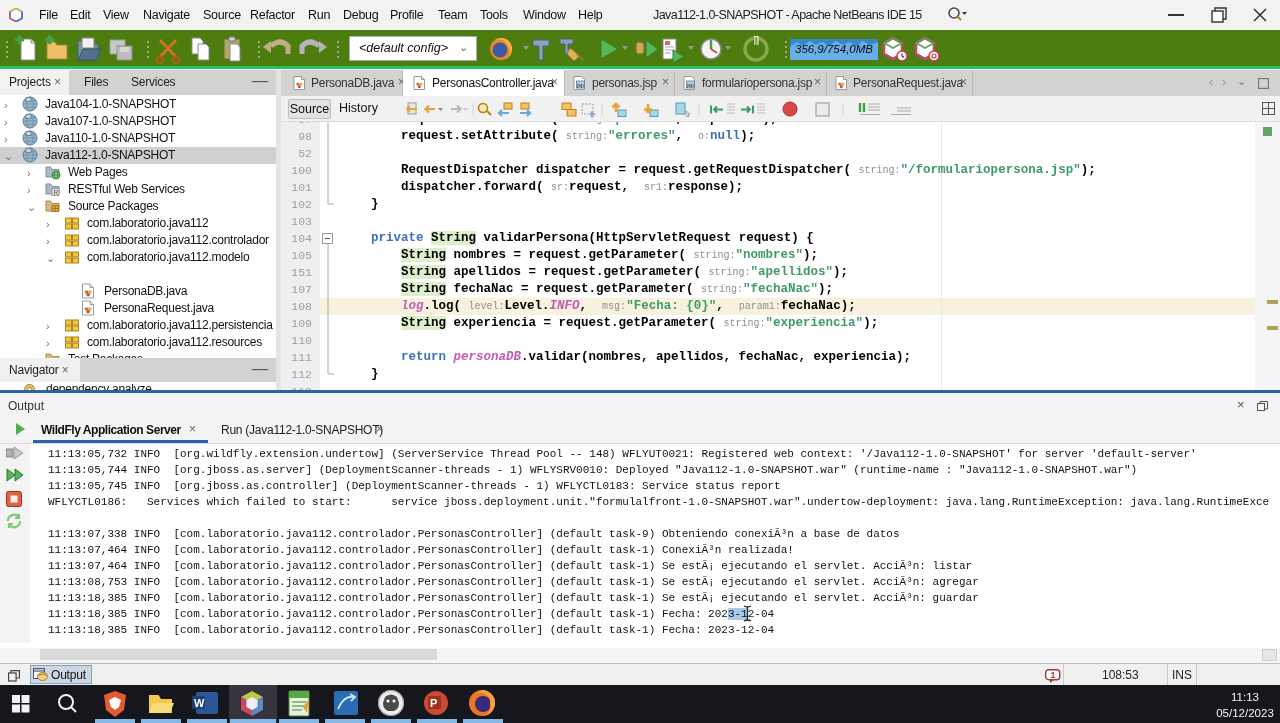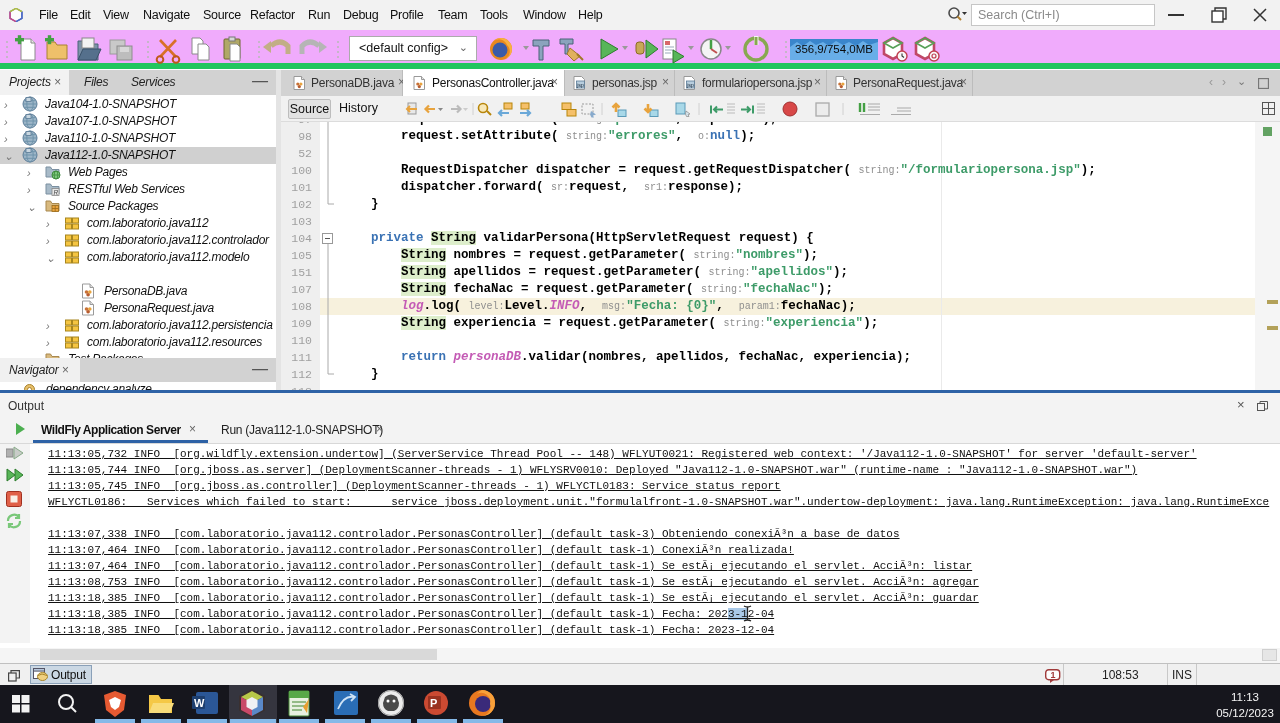--- a/index.html
+++ b/index.html
@@ -8,24 +8,24 @@
 .ic { width:16px; height:16px; }
 #stage { position:absolute; top:0; left:0; width:1280px; height:723px; background:#fff; }
 
 
 #titlebar { top:0; left:0; width:1280px; height:30px; background:#f2f2f2; }
 .menuitem { position:absolute; top:8px; font-size:12.5px; color:#111; letter-spacing:-0.3px; }
 #wintitle { position:absolute; top:8px; left:653px; font-size:12.5px; color:#222; letter-spacing:-0.55px; }
 #searchbox { position:absolute; top:4px; left:971px; width:184px; height:22px; background:#fff; border:1px solid #c6c6c6; font-size:12.5px; color:#8a8a8a; padding:3px 0 0 6px; }
 
 
-#toolbar { top:30px; left:0; width:1280px; height:39px; background:#f0abfc; border-bottom:6px solid #22c55e; }
-
-
-#leftpanel { top:70px; left:0; width:276px; height:320px; background:#fff;font-style:italic; }
+#toolbar { top:30px; left:0; width:1280px; height:39px; background:#4d7c0f; border-bottom:3px solid #22c55e;font-style:italic; }
+
+
+#leftpanel { top:70px; left:0; width:276px; height:320px; background:#fff; }
 #projtabs { position:absolute; top:0; left:0; width:276px; height:25px; background:#d2d2d2; }
 .ptab { position:absolute; top:0; height:25px; font-size:12px; color:#222; padding-top:5px; letter-spacing:-0.2px; }
 #treearea { position:absolute; top:25px; left:0; width:276px; height:263px; background:#fff; overflow:hidden; }
 .trow { position:absolute; left:0; width:276px; height:17px; font-size:12px; color:#111; white-space:nowrap; letter-spacing:-0.25px; }
 .trow .lbl { position:absolute; top:1px; }
 .chev { position:absolute; top:3px; font-size:11px; color:#777; }
 #navigator { position:absolute; top:288px; left:0; width:276px; height:32px; background:#d2d2d2; }
 
 
 #editor { top:70px; left:281px; width:999px; height:320px; background:#fff; }
@@ -47,21 +47,21 @@
 #curline { position:absolute; left:39px; width:935px; height:17px; background:#f7f1dd; }
 #colguide { position:absolute; left:660px; top:0; width:1px; height:268px; background:#eaeaea; }
 #stripe { position:absolute; top:0; left:974px; width:25px; height:268px; background:#f5f5f5; }
 
 
 #blueline { top:390px; left:0; width:1280px; height:3px; background:#2e62a6; }
 #output { top:393px; left:0; width:1280px; height:270px; background:#fff; }
 #outhead { position:absolute; top:0; left:0; width:1280px; height:25px; background:#f3f3f3; }
 #outtabs { position:absolute; top:25px; left:0; width:1280px; height:26px; background:#f3f3f3; border-bottom:1px solid #d8d8d8; }
 #outstrip { position:absolute; top:51px; left:0; width:30px; height:199px; background:#f3f3f3; }
-.olog { position:absolute; left:48px; font-size:11px; line-height:16px; white-space:pre; font-family:"Liberation Mono",monospace; color:#111;text-decoration:underline; }
+.olog { position:absolute; left:48px; font-size:11px; line-height:16px; white-space:pre; font-family:"Liberation Mono",monospace; color:#111; }
 #outscroll { position:absolute; top:255px; left:0; width:1280px; height:15px; background:#f5f5f5; }
 
 
 #statusbar { top:663px; left:0; width:1280px; height:22px; background:#f0f0f0; border-top:1px solid #c0c0c0; }
 
 
 #taskbar { top:685px; left:0; width:1280px; height:38px; background:#16161d; overflow:hidden; }
 </style>
 </head>
 <body>
@@ -135,26 +135,26 @@
   <span class="menuitem" style="left:143px">Navigate</span>
   <span class="menuitem" style="left:203px">Source</span>
   <span class="menuitem" style="left:250px">Refactor</span>
   <span class="menuitem" style="left:308px">Run</span>
   <span class="menuitem" style="left:343px">Debug</span>
   <span class="menuitem" style="left:390px">Profile</span>
   <span class="menuitem" style="left:438px">Team</span>
   <span class="menuitem" style="left:480px">Tools</span>
   <span class="menuitem" style="left:523px">Window</span>
   <span class="menuitem" style="left:578px">Help</span>
+  <span id="wintitle">Java112-1.0-SNAPSHOT - Apache NetBeans IDE 15</span>
   <svg class="abs" style="left:946px;top:6px" width="22" height="18" viewBox="0 0 22 18">
     <circle cx="8" cy="7" r="5" fill="none" stroke="#4a4a4a" stroke-width="1.6"></circle>
     <line x1="11.5" y1="10.5" x2="15" y2="14" stroke="#b08030" stroke-width="2"></line>
     <polygon points="16,6 21,6 18.5,9" fill="#333"></polygon>
   </svg>
-  <div id="searchbox">Search (Ctrl+I)</div>
   <svg class="abs" style="left:1168px;top:14px" width="16" height="2">
         <rect width="16" height="2" fill="#333"></rect>
       </svg>
   <svg class="abs" style="left:1211px;top:7px" width="16" height="16" viewBox="0 0 16 16">
     <rect x="1" y="4" width="11" height="11" fill="#fff" stroke="#333" stroke-width="1.4"></rect>
     <path d="M4 4 V1 H15 V12 H12" fill="none" stroke="#333" stroke-width="1.4"></path>
   </svg>
   <svg class="abs" style="left:1253px;top:8px" width="14" height="14" viewBox="0 0 14 14">
     <path d="M1 1 L13 13 M13 1 L1 13" stroke="#333" stroke-width="1.5"></path>
   </svg>
@@ -589,21 +589,21 @@
         </svg>
     <svg class="abs" style="left:6px;top:69px" width="16" height="16" viewBox="0 0 16 16">
           <path d="M2 8 A6 6 0 0 1 13 4.5 M13 1 L13 5 L9 5 M14 8 A6 6 0 0 1 3 11.5 M3 15 L3 11 L7 11" fill="none" stroke="#7ac87a" stroke-width="2.2"></path>
         </svg>
   </div>
   <div id="outlog">
     <div class="olog" style="top:53px">11:13:05,732 INFO  [org.wildfly.extension.undertow] (ServerService Thread Pool -- 148) WFLYUT0021: Registered web context: '/Java112-1.0-SNAPSHOT' for server 'default-server'</div>
     <div class="olog" style="top:69px">11:13:05,744 INFO  [org.jboss.as.server] (DeploymentScanner-threads - 1) WFLYSRV0010: Deployed "Java112-1.0-SNAPSHOT.war" (runtime-name : "Java112-1.0-SNAPSHOT.war")</div>
     <div class="olog" style="top:85px">11:13:05,745 INFO  [org.jboss.as.controller] (DeploymentScanner-threads - 1) WFLYCTL0183: Service status report</div>
     <div class="olog" style="top:101px">WFLYCTL0186:   Services which failed to start:      service jboss.deployment.unit."formulalfront-1.0-SNAPSHOT.war".undertow-deployment: java.lang.RuntimeException: java.lang.RuntimeExce</div>
-    <div class="olog" style="top:133px">11:13:07,338 INFO  [com.laboratorio.java112.controlador.PersonasController] (default task-3) Obteniendo conexiÃ³n a base de datos</div>
+    <div class="olog" style="top:133px">11:13:07,338 INFO  [com.laboratorio.java112.controlador.PersonasController] (default task-9) Obteniendo conexiÃ³n a base de datos</div>
     <div class="olog" style="top:149px">11:13:07,464 INFO  [com.laboratorio.java112.controlador.PersonasController] (default task-1) ConexiÃ³n realizada!</div>
     <div class="olog" style="top:165px">11:13:07,464 INFO  [com.laboratorio.java112.controlador.PersonasController] (default task-1) Se estÃ¡ ejecutando el servlet. AcciÃ³n: listar</div>
     <div class="olog" style="top:181px">11:13:08,753 INFO  [com.laboratorio.java112.controlador.PersonasController] (default task-1) Se estÃ¡ ejecutando el servlet. AcciÃ³n: agregar</div>
     <div class="olog" style="top:197px">11:13:18,385 INFO  [com.laboratorio.java112.controlador.PersonasController] (default task-1) Se estÃ¡ ejecutando el servlet. AcciÃ³n: guardar</div>
     <div class="olog" style="top:213px">11:13:18,385 INFO  [com.laboratorio.java112.controlador.PersonasController] (default task-1) Fecha: 202<span style="background:#a9c9e8">3-1</span>2-04</div>
     <div class="olog" style="top:229px">11:13:18,385 INFO  [com.laboratorio.java112.controlador.PersonasController] (default task-1) Fecha: 2023-12-04</div>
     <svg class="abs" style="left:742px;top:212px" width="11" height="17" viewBox="0 0 11 17">
           <path d="M2 1 Q5.5 3 9 1 M5.5 2 L5.5 15 M2 16 Q5.5 14 9 16" fill="none" stroke="#222" stroke-width="1.3"></path>
         </svg>
   </div>

